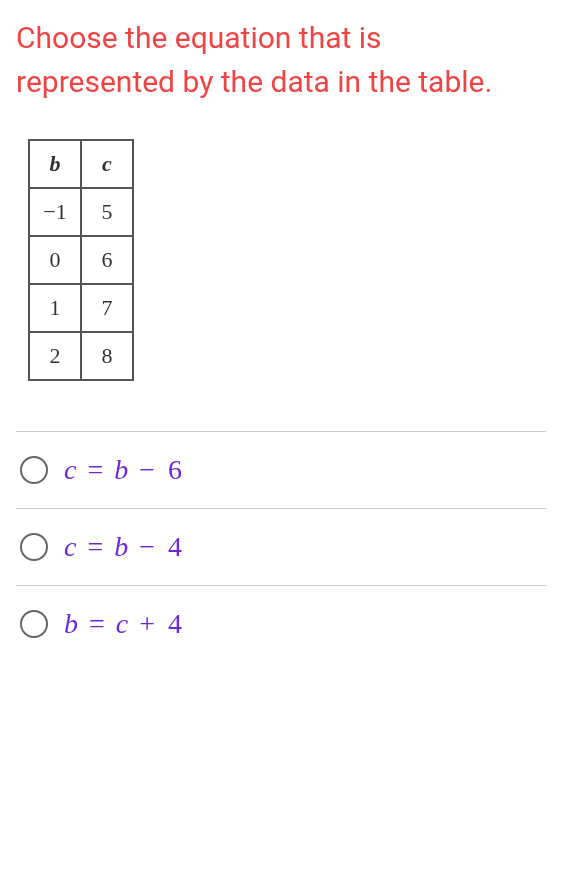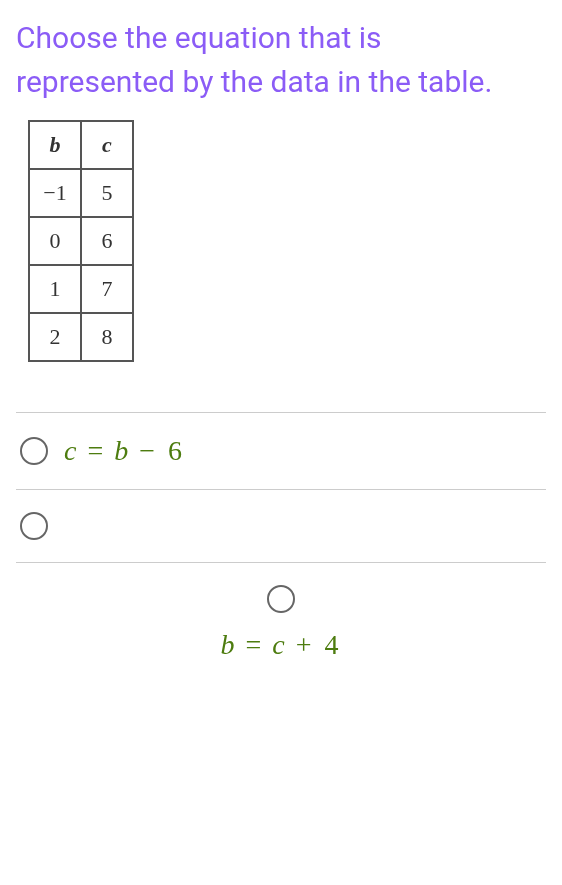--- a/index.html
+++ b/index.html
@@ -11,22 +11,22 @@
       font-family: -apple-system, BlinkMacSystemFont, "Segoe UI", Roboto, Helvetica, Arial, sans-serif;
       font-size: 28px;
       color: #333;
       padding: 16px;
       width: 562px;
       background: #fff;
     }
     .question-text {
       font-size: 30px;
       line-height: 1.45;
-      color: #8b5cf6;
-      margin-bottom: 17px;
+      color: #ef4444;
+      margin-bottom: 36px;
       font-weight: 400;
     }
     .data-table {
       border-collapse: collapse;
       margin-bottom: 50px;
       margin-left: 12px;
     }
     .data-table th,
     .data-table td {
       border: 2px solid #555;
@@ -48,34 +48,33 @@
     .option-row {
       display: flex;
       align-items: center;
       gap: 16px;
       padding: 22px 4px;
       border-bottom: 1px solid #ccc;
       cursor: pointer;
     }
     .option-row:last-child {
       border-bottom: none;
-      flex-direction: column;
     }
     .radio-circle {
       width: 28px;
       height: 28px;
       border: 2.5px solid #666;
       border-radius: 50%;
       flex-shrink: 0;
     }
     .equation {
       font-family: Georgia, "Times New Roman", serif;
       font-style: italic;
       font-size: 28px;
-      color: #4d7c0f;
+      color: #6d28d9;
       letter-spacing: 1px;
     }
     .equation .op {
       font-style: normal;
       padding: 0 2px;
     }
   </style>
 </head>
 <body>
 
@@ -116,20 +115,27 @@
       <span>c</span>
       <span class="op"> = </span>
       <span>b</span>
       <span class="op">−</span>
       <span class="op">6</span>
     </span>
   </div>
 
   <div class="option-row">
     <span class="radio-circle"></span>
+    <span class="equation">
+      <span>c</span>
+      <span class="op"> = </span>
+      <span>b</span>
+      <span class="op">−</span>
+      <span class="op">4</span>
+    </span>
   </div>
 
 
   <div class="option-row">
     <span class="radio-circle"></span>
     <span class="equation">
       <span>b</span>
       <span class="op"> = </span>
       <span>c</span>
       <span class="op">+</span>

